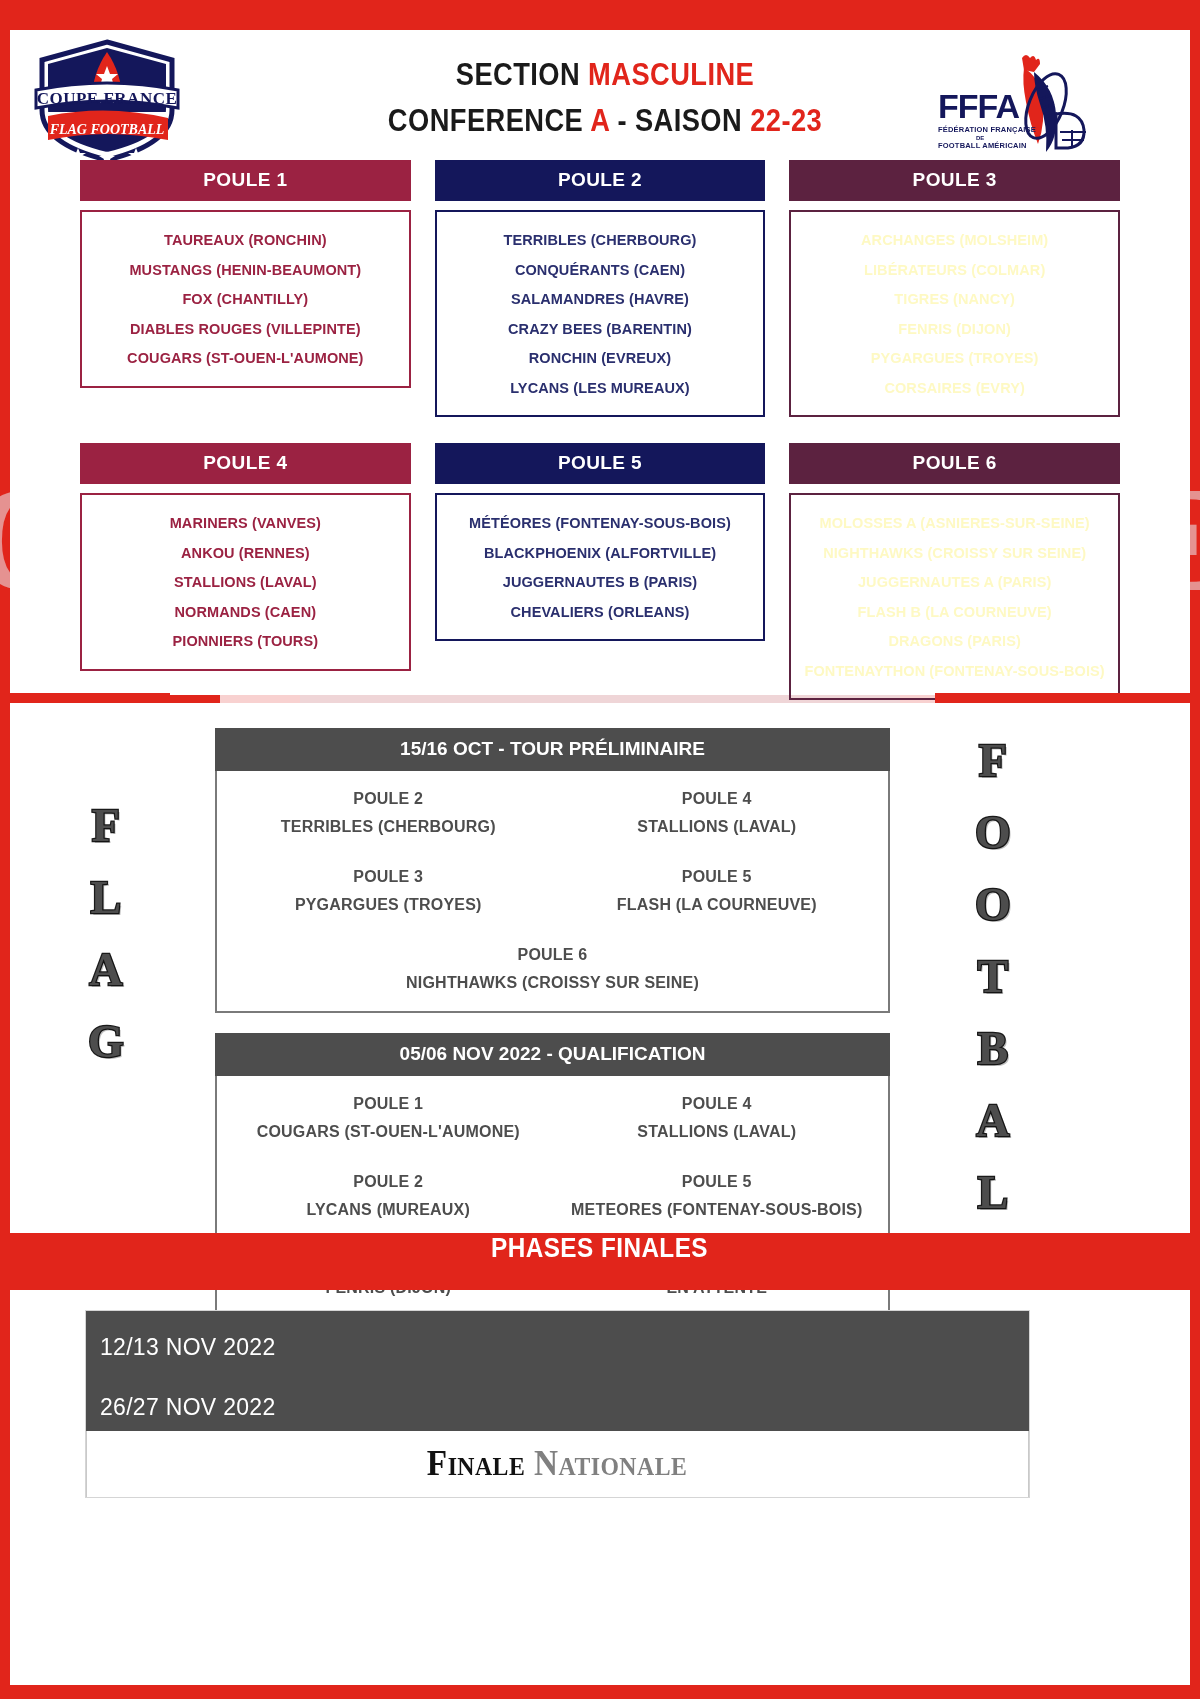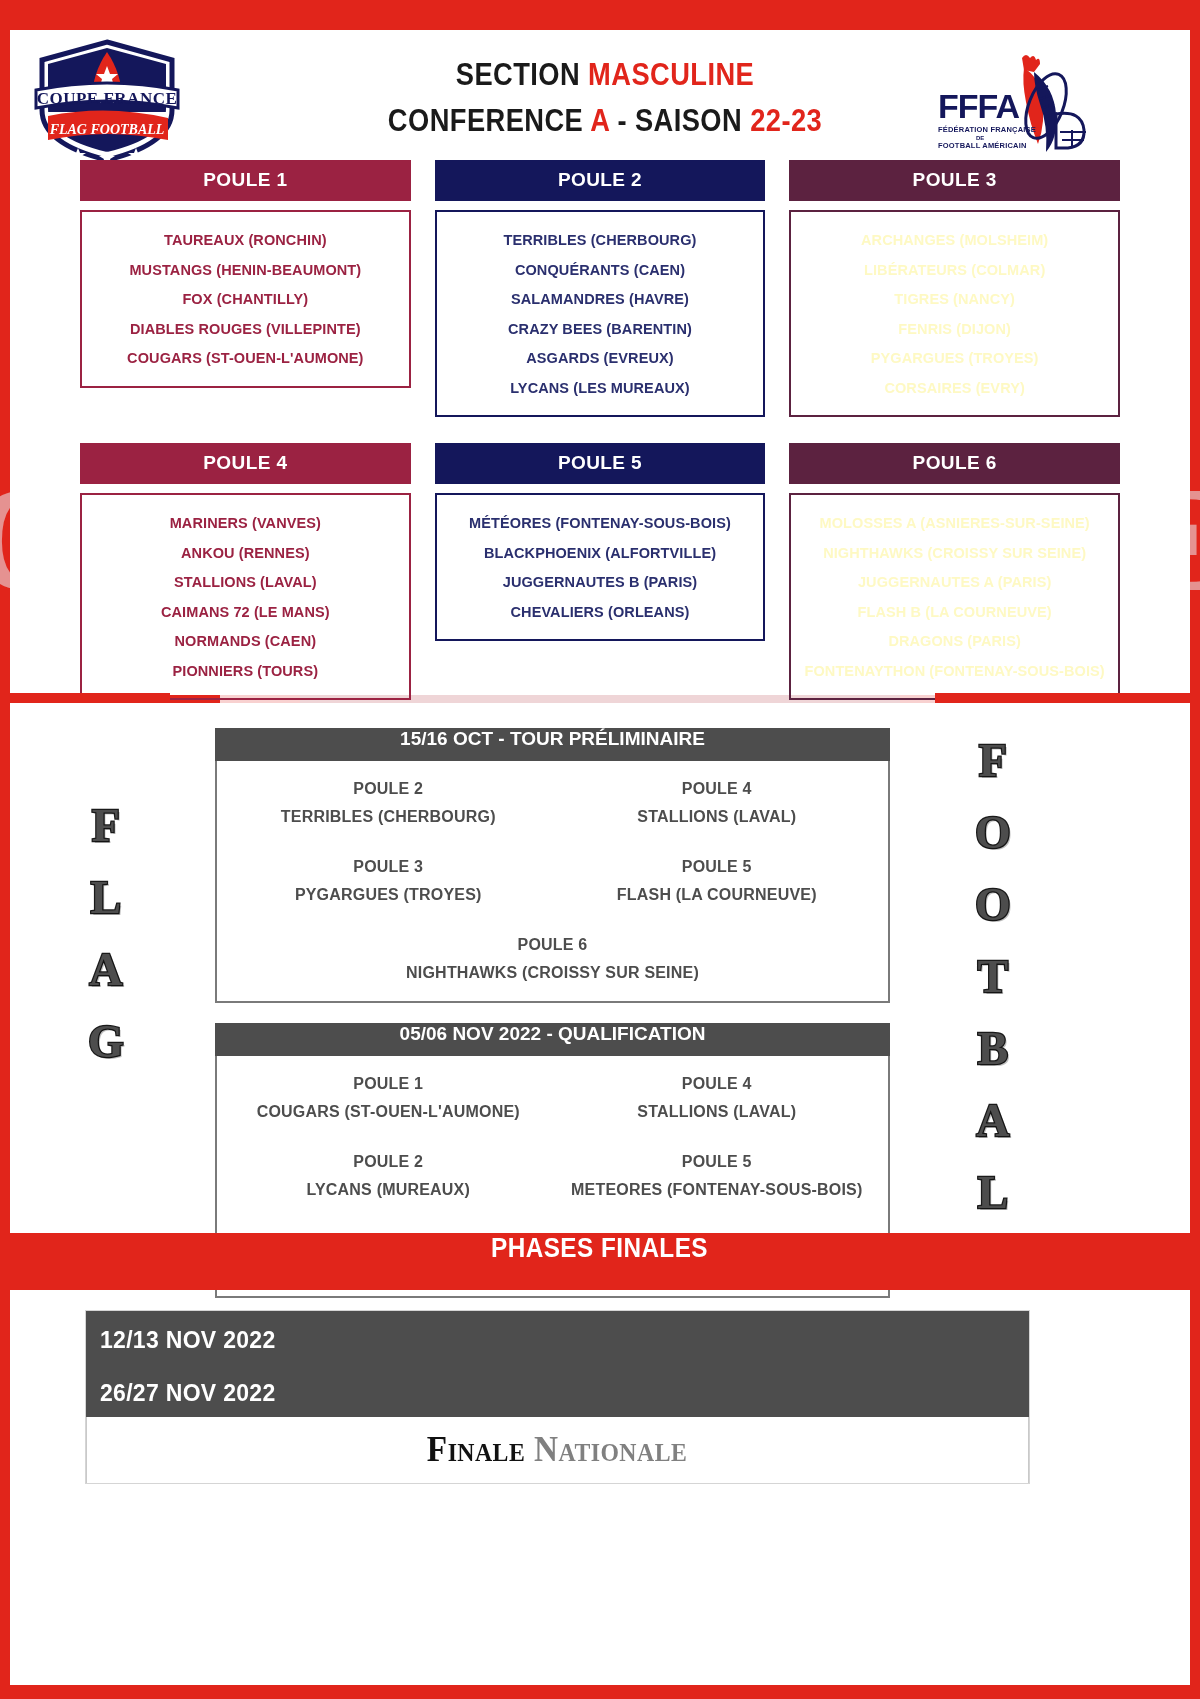--- a/index.html
+++ b/index.html
@@ -110,21 +110,21 @@
     position: absolute; left: 215px; top: 728px; width: 675px;
     z-index: 3;
   }
   .round-box { margin-bottom: 20px; }
   .round-head {
     background: #4D4D4D;
     color: #fff;
     font-size: 19px;
     font-weight: bold;
     text-align: center;
-    padding: 0 0 11px;
+    padding: 10px 0 11px;
   }
   .round-body {
     border: 2px solid #7a7a7a;
     border-top: none;
     padding: 14px 12px 14px;
     background: transparent;
   }
   .qual-grid {
     display: grid;
     grid-template-columns: 1fr 1fr;
@@ -177,22 +177,22 @@
 
   
   .finals {
     position: absolute; left: 85px; top: 1310px; width: 945px;
     z-index: 4;
     border: 1px solid #d5d5d5;
   }
   .final-date {
     background: #4D4D4D; color: #fff;
     font-family: "Liberation Sans Narrow","Liberation Sans", sans-serif;
-    font-size: 23px; font-weight: bold;
-    padding: 16px 0 10px 14px;
+    font-size: 23px; font-weight: normal;
+    padding: 23px 0 10px 14px;
     letter-spacing: 0.3px;
     transform-origin: left center;
   }
   .final-row {
     background: #fff;
     border-left: 1px solid #c9c9c9;
     border-right: 1px solid #c9c9c9;
     height: 66px;
     display: flex; align-items: center; justify-content: center;
   }
@@ -336,42 +336,41 @@
           <div class="team">COUGARS (ST-OUEN-L'AUMONE)</div>
         </div>
       </div>
       <div class="poule theme-navy">
         <div class="poule-head">POULE 2</div>
         <div class="poule-body">
           <div class="team">TERRIBLES (CHERBOURG)</div>
           <div class="team">CONQUÉRANTS (CAEN)</div>
           <div class="team">SALAMANDRES (HAVRE)</div>
           <div class="team">CRAZY BEES (BARENTIN)</div>
-          <div class="team">ASGARDS (EVREUX)</div>
+          <div class="team">RONCHIN (EVREUX)</div>
           <div class="team">LYCANS (LES MUREAUX)</div>
         </div>
       </div>
       <div class="poule theme-plum">
         <div class="poule-head">POULE 3</div>
         <div class="poule-body">
           <div class="team">ARCHANGES (MOLSHEIM)</div>
           <div class="team">LIBÉRATEURS (COLMAR)</div>
           <div class="team">TIGRES (NANCY)</div>
           <div class="team">FENRIS (DIJON)</div>
           <div class="team">PYGARGUES (TROYES)</div>
           <div class="team">CORSAIRES (EVRY)</div>
         </div>
       </div>
       <div class="poule theme-maroon poules-row2">
         <div class="poule-head">POULE 4</div>
         <div class="poule-body">
           <div class="team">MARINERS (VANVES)</div>
           <div class="team">ANKOU (RENNES)</div>
           <div class="team">STALLIONS (LAVAL)</div>
-          <div class="team">CAIMANS 72 (LE MANS)</div>
           <div class="team">NORMANDS (CAEN)</div>
           <div class="team">PIONNIERS (TOURS)</div>
         </div>
       </div>
       <div class="poule theme-navy poules-row2">
         <div class="poule-head">POULE 5</div>
         <div class="poule-body">
           <div class="team">MÉTÉORES (FONTENAY-SOUS-BOIS)</div>
           <div class="team">BLACKPHOENIX (ALFORTVILLE)</div>
           <div class="team">JUGGERNAUTES B (PARIS)</div>

